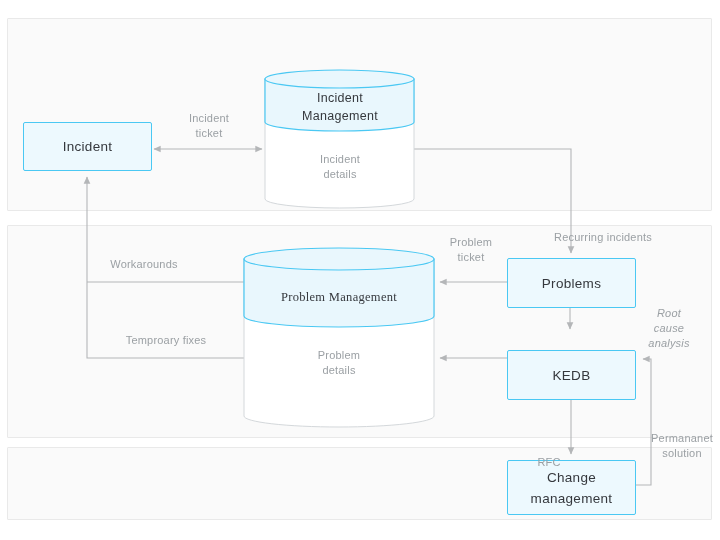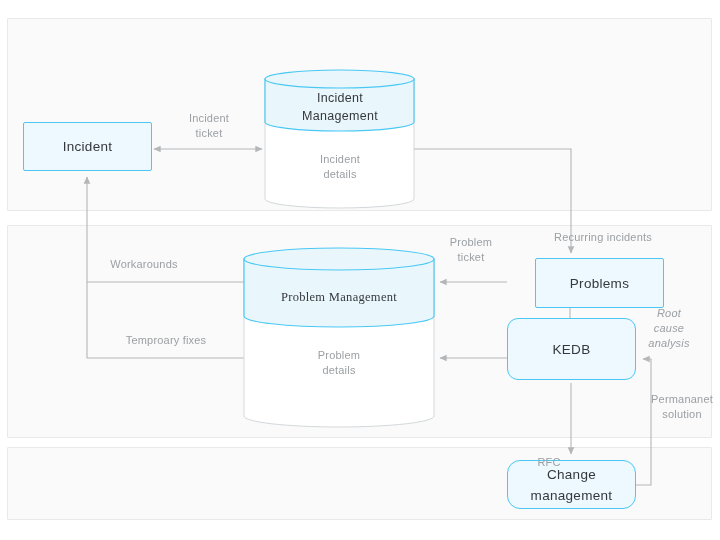--- a/index.html
+++ b/index.html
@@ -21,23 +21,23 @@
     position: absolute; z-index: 3;
     display: flex; align-items: center; justify-content: center;
     background: #edf9fe; border: 1.5px solid #4ac8f3; border-radius: 2px;
     box-sizing: border-box;
   }
   .node-label {
     color: #35383d; font-size: 13.5px; line-height: 21px;
     letter-spacing: 0.3px; text-align: center; white-space: pre-line;
   }
   #node-incident { left: 23px;  top: 122px; width: 129px; height: 49px; }
-  #node-problems { left: 507px; top: 258px; width: 129px; height: 50px; margin-left: 28px; }
-  #node-kedb     { left: 507px; top: 318px; width: 129px; height: 62px; border-radius: 11px; }
-  #node-change   { left: 507px; top: 460px; width: 129px; height: 49px; border-radius: 13px; }
+  #node-problems { left: 507px; top: 258px; width: 129px; height: 50px; }
+  #node-kedb     { left: 507px; top: 350px; width: 129px; height: 50px; }
+  #node-change   { left: 507px; top: 460px; width: 129px; height: 55px; }
 
   .lbl {
     position: absolute; z-index: 3;
     color: #9ba0a4; font-size: 11px; line-height: 15px;
     letter-spacing: 0.2px; white-space: pre-line;
   }
   .lbl.center { transform: translateX(-50%); text-align: center; }
 
   .db-title {
     position: absolute; z-index: 3; transform: translateX(-50%);
@@ -45,21 +45,21 @@
     letter-spacing: 0.3px; text-align: center; white-space: pre-line;
   }
 
   #lbl-incident-ticket { left: 209px; top: 111px; }
   #lbl-recurring       { left: 554px; top: 230px; }
   #lbl-problem-ticket  { left: 471px; top: 235px; }
   #lbl-workarounds     { left: 144px; top: 257px; }
   #lbl-temporary       { left: 166px; top: 333px; }
   #lbl-root-cause      { left: 669px; top: 306px; font-style: italic; }
   #lbl-rfc             { left: 549px; top: 407px; margin-top: 48px; }
-  #lbl-permanent       { left: 682px; top: 392px; }
+  #lbl-permanent       { left: 682px; top: 431px; }
 
   #db1-title { left: 340px; top: 89px;  }
   #db1-sub   { left: 340px; top: 152px; }
   #db2-title { left: 339px; top: 288px; font-family: Liberation Serif, serif; }
   #db2-sub   { left: 339px; top: 348px; }
 </style>
 </head>
 <body>
 
 <div class="canvas">

